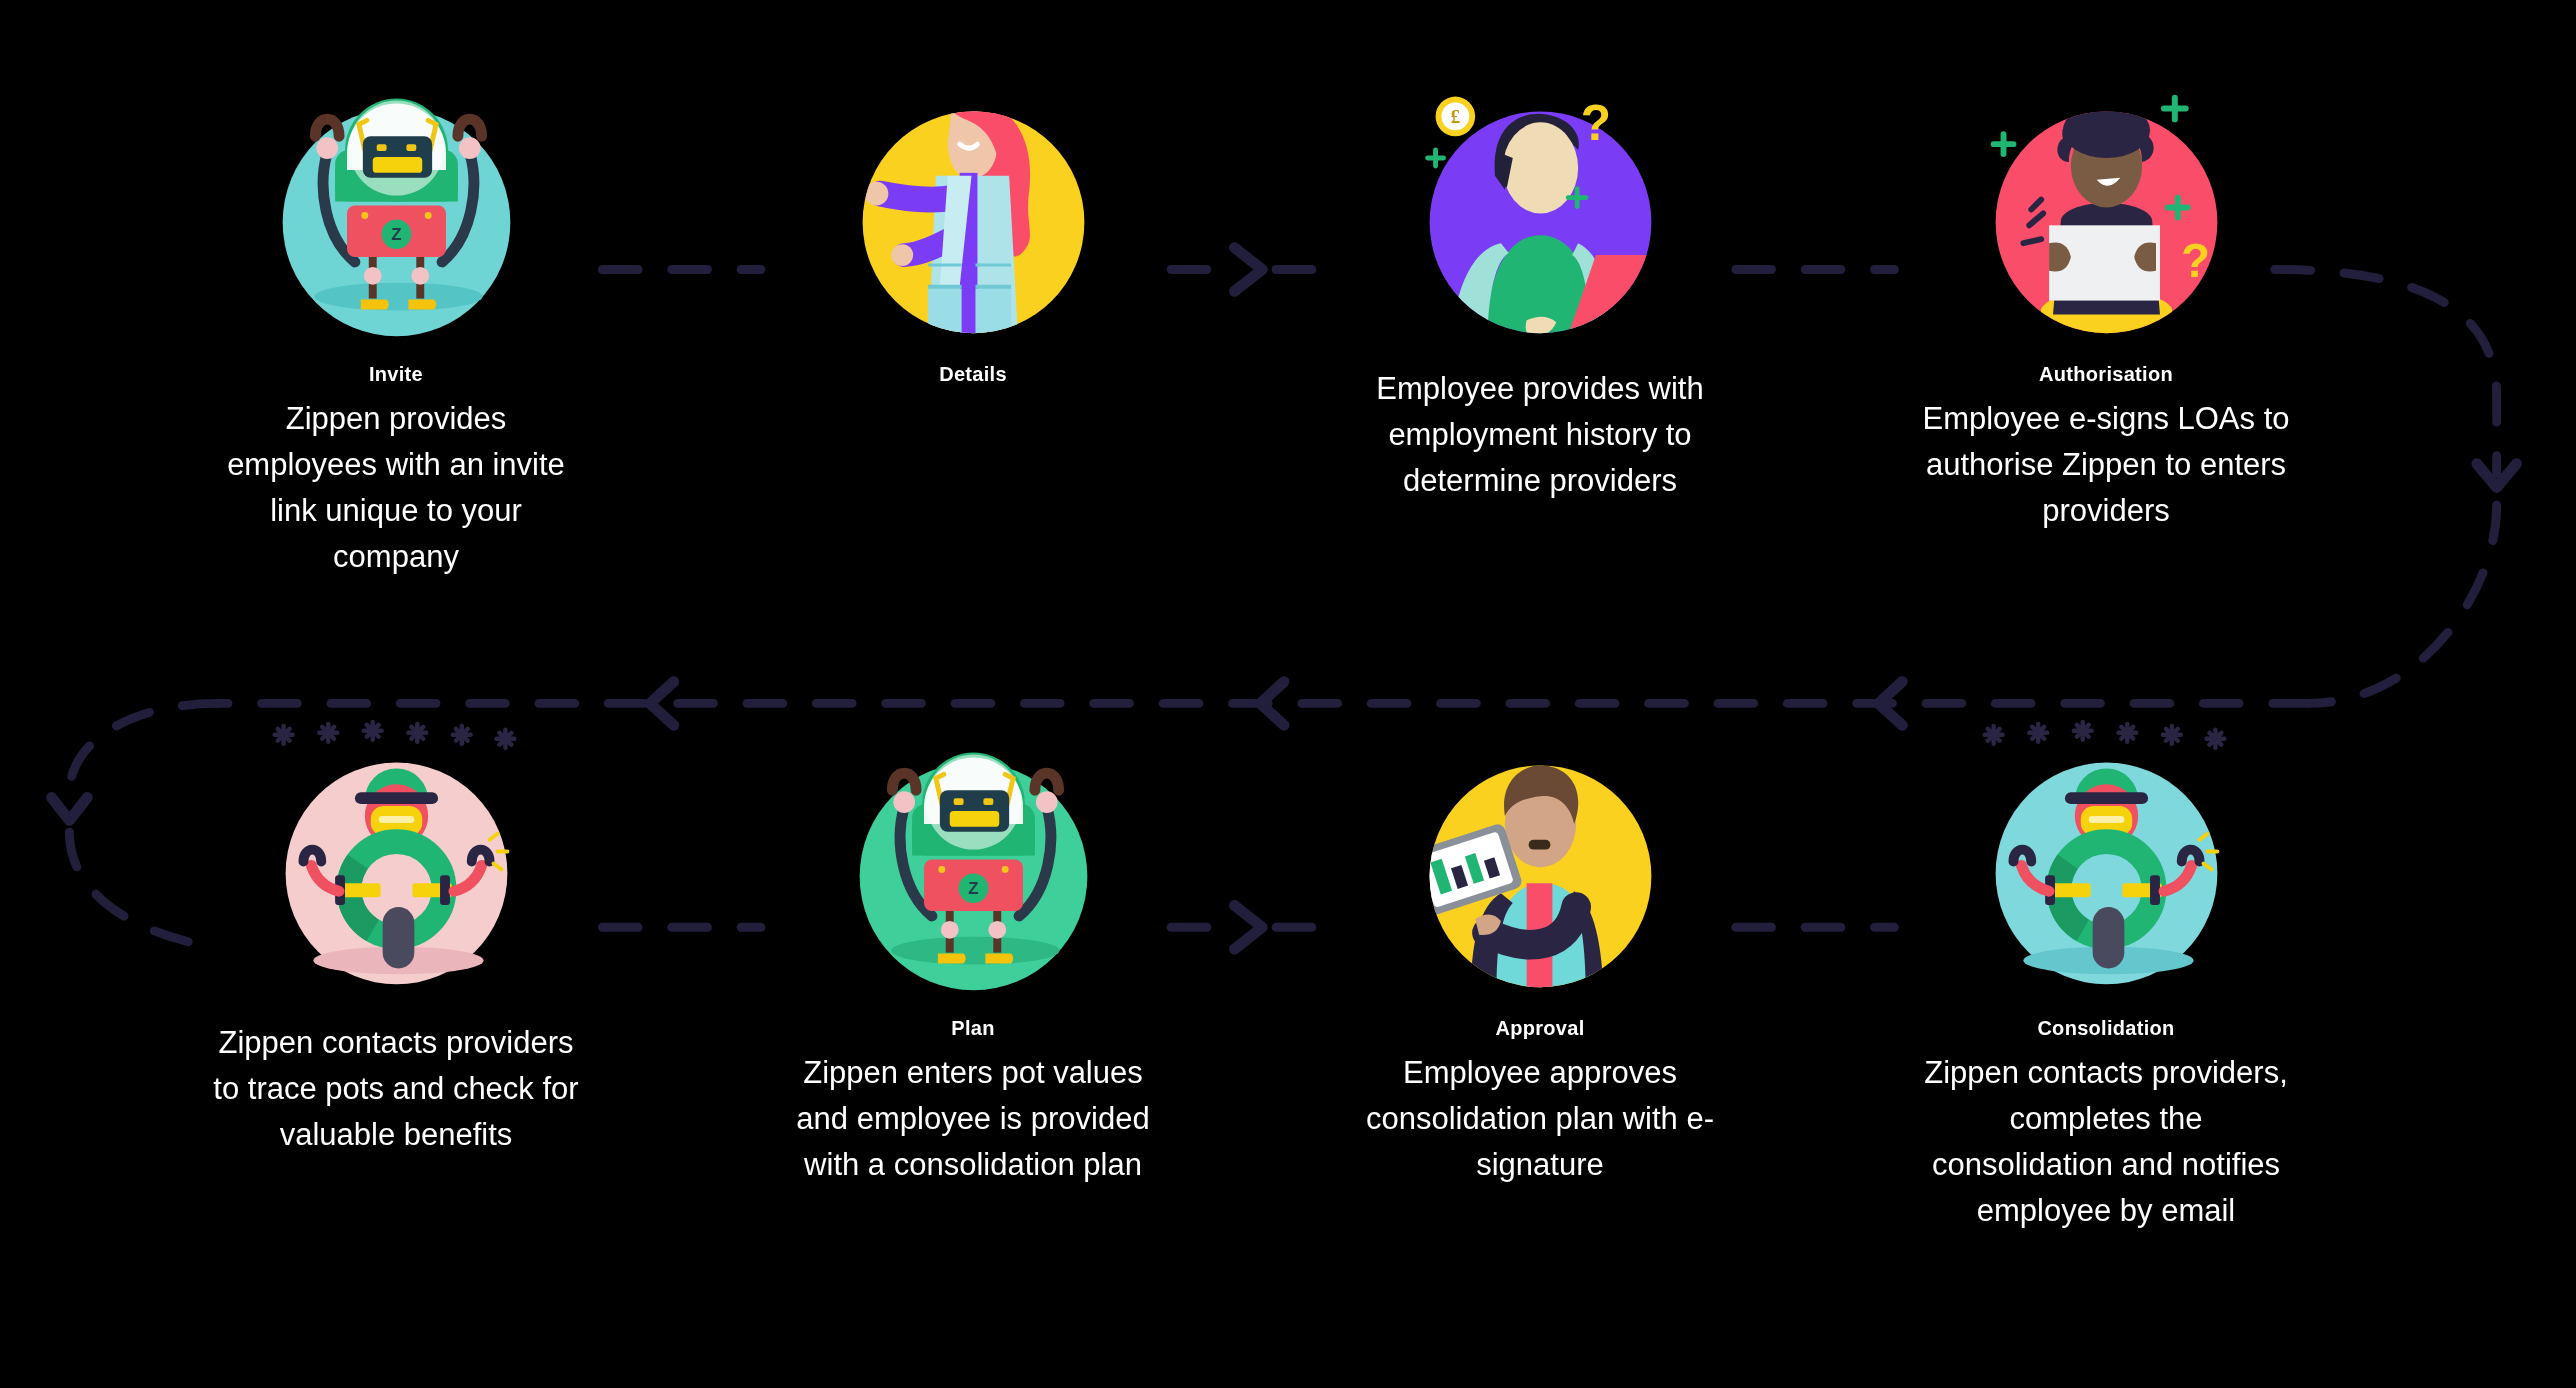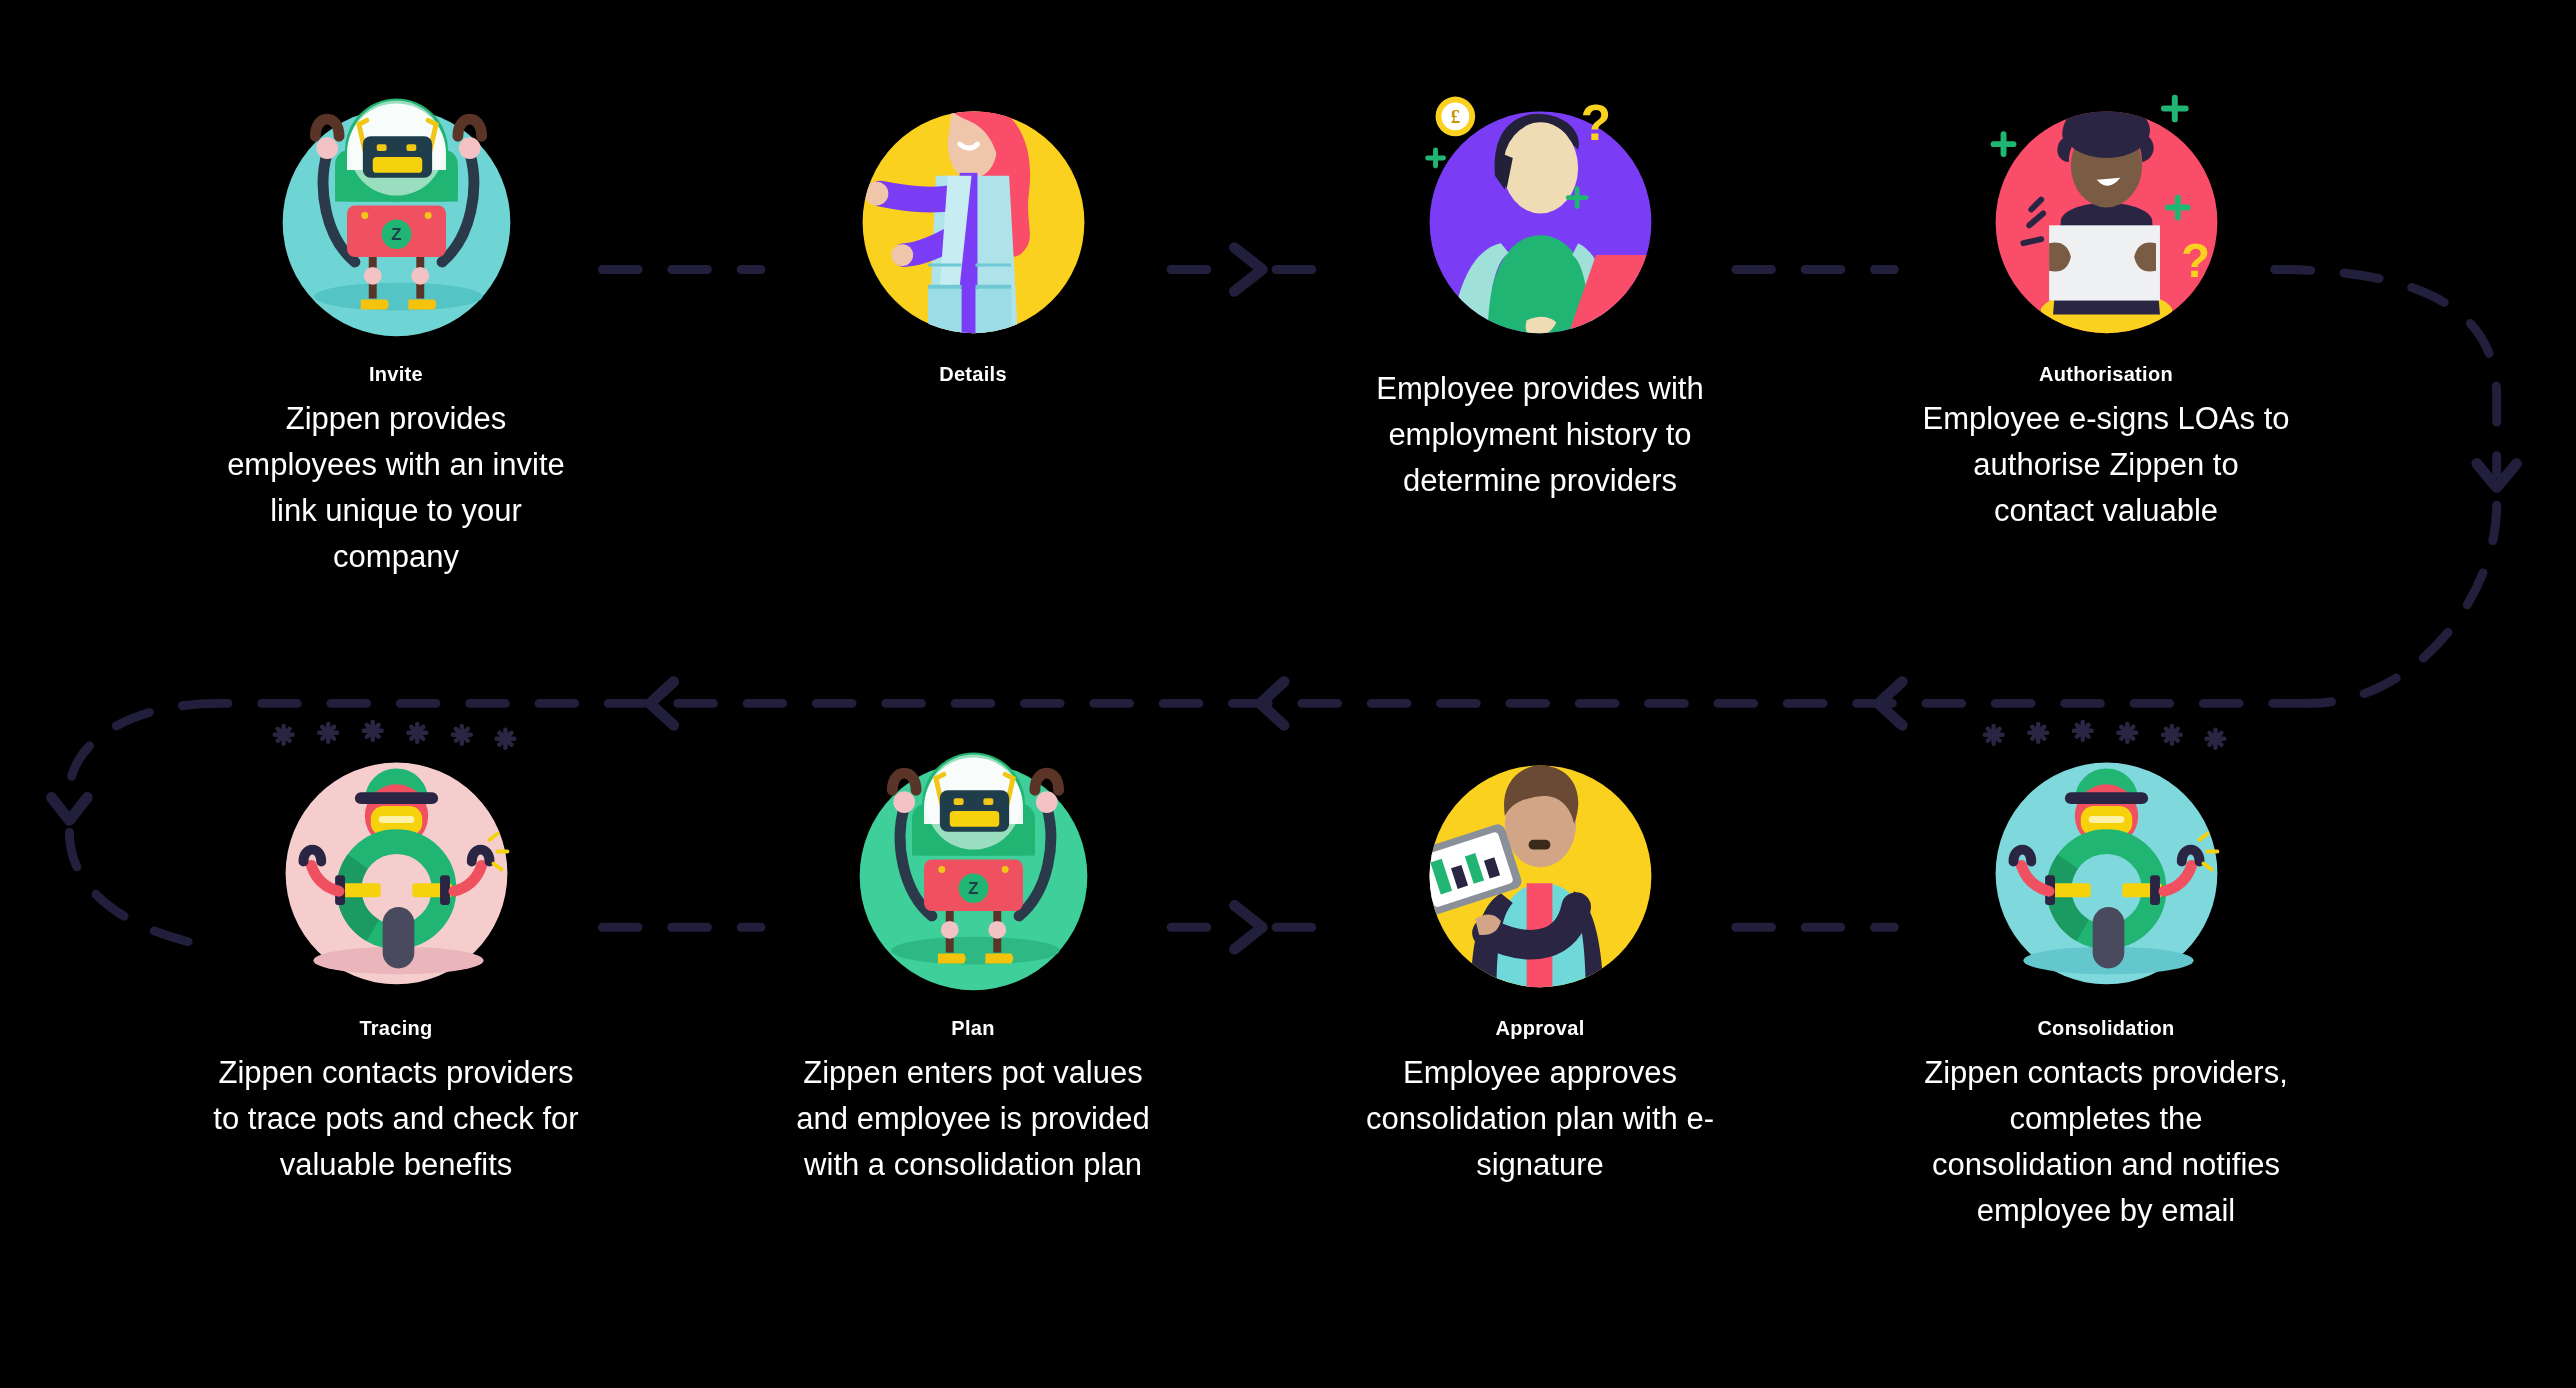--- a/index.html
+++ b/index.html
@@ -268,21 +268,21 @@
 
         <g stroke="#21b573" stroke-width="6" stroke-linecap="round">
           <path d="M36 86 h20 M46 76 v20"></path>
           <path d="M208 50 h22 M219 39 v22"></path>
           <path d="M212 150 h20 M222 140 v20"></path>
         </g>
         <text x="240" y="220" font-size="48" font-weight="bold" fill="#fbd120" text-anchor="middle" font-family="Liberation Sans, sans-serif">?</text>
       </svg>
     </div>
     <div class="step-title">Authorisation</div>
-    <div class="step-desc">Employee e-signs LOAs to authorise Zippen to contact valuable</div>
+    <div class="step-desc">Employee e-signs LOAs to authorise Zippen to enters providers</div>
   </div>
 
   <div class="step row-bot col-1">
     <div class="step-art">
       <svg width="297" height="297" viewBox="0 0 300 300">
         <circle cx="150" cy="162" r="112" fill="#f5cdcd"></circle>
         <ellipse cx="152" cy="250" rx="86" ry="14" fill="#eab6bb"></ellipse>
 
         <g stroke="#2b2544" stroke-width="4.5" stroke-linecap="round">
           <g transform="translate(36,22)">
@@ -326,21 +326,20 @@
         <path d="M56 150 C56 134, 74 134, 74 150" stroke="#2b2544" stroke-width="10" fill="none" stroke-linecap="round"></path>
         <path d="M226 150 C226 134, 244 134, 244 150" stroke="#2b2544" stroke-width="10" fill="none" stroke-linecap="round"></path>
 
         <rect x="136" y="196" width="32" height="62" rx="16" fill="#4a4a5e"></rect>
 
         <g stroke="#f5d20c" stroke-width="4" stroke-linecap="round">
           <path d="M244 128 l8 -6 M252 140 l10 0 M248 152 l8 6"></path>
         </g>
       </svg>
     </div>
-    <div class="step-title">Tracing</div>
     <div class="step-desc">Zippen contacts providers to trace pots and check for valuable benefits</div>
   </div>
 
   <div class="step row-bot col-2">
     <div class="step-art">
       <svg width="297" height="297" viewBox="0 0 300 300">
         <circle cx="150" cy="165" r="115" fill="#3ecf9a"></circle>
         <ellipse cx="152" cy="240" rx="85" ry="14" fill="#2db884"></ellipse>
         <path d="M108 205 C78 180, 70 130, 80 95" stroke="#2b3a4a" stroke-width="11" fill="none" stroke-linecap="round"></path>
         <path d="M196 205 C226 180, 234 130, 224 95" stroke="#2b3a4a" stroke-width="11" fill="none" stroke-linecap="round"></path>

